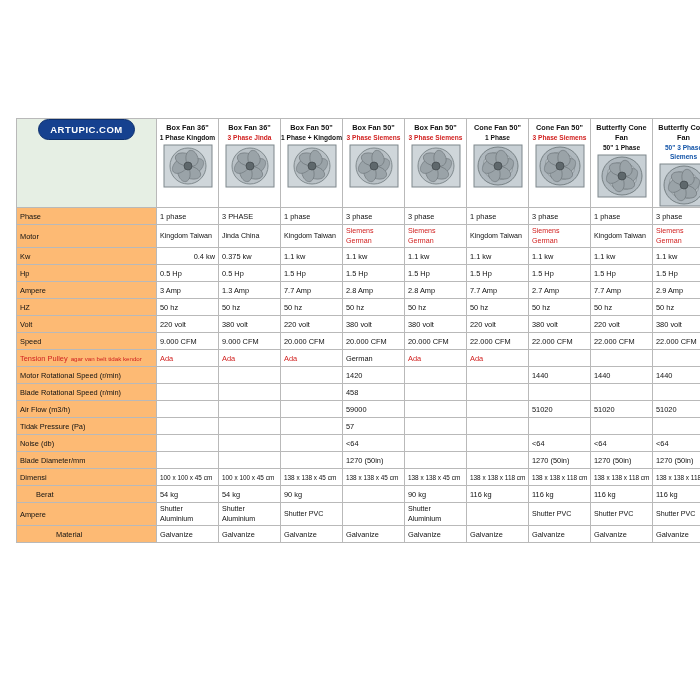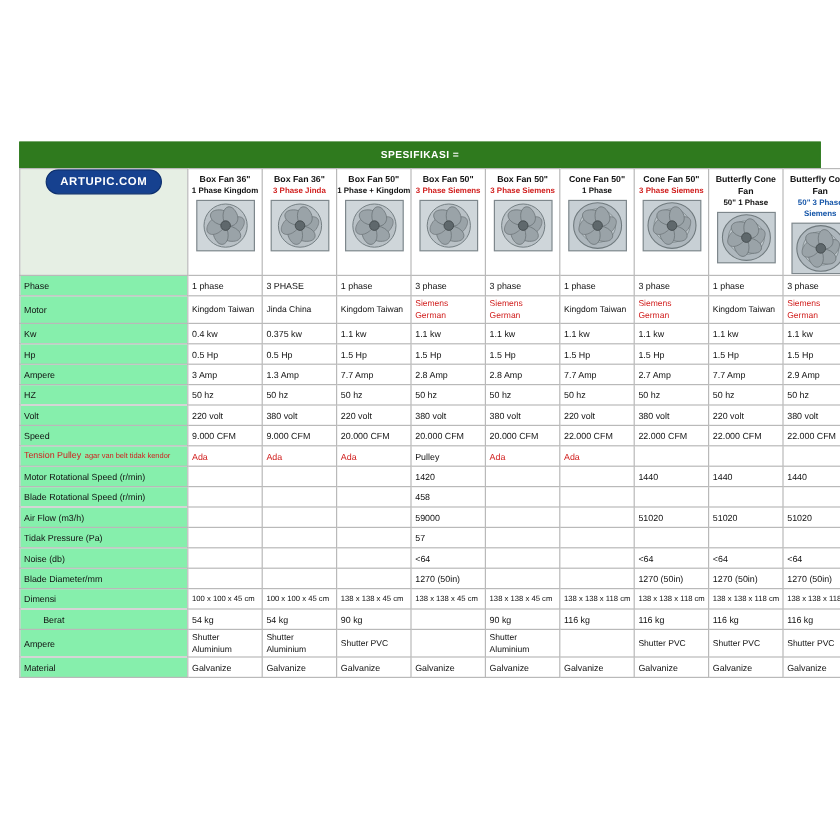--- a/index.html
+++ b/index.html
@@ -85,33 +85,32 @@
     line-height:9px;
     white-space:normal;
   }
   .fanimg{
     margin:2px auto 0 auto;
     width:52px;height:44px;
     position:relative;
   }
   .fanimg svg{display:block;}
   .label-col{
-    background:#86efac;
+    background:#fdba74;
     font-size:7.4px;
   }
   .small-note{font-size:6.2px;color:#d1201f;}
   .tiny{font-size:6.4px;}
 </style>
 </head>
 <body>
 
 <div class="page">
   <div class="sheet">
 
-    <div class="spec-bar">SPESIFIKASI =</div>
 
     <table>
       <colgroup>
         <col style="width:140px">
         <col style="width:62px">
           <col style="width:62px">
           <col style="width:62px">
         <col style="width:62px">
           <col style="width:62px">
           <col style="width:62px">
@@ -299,21 +298,21 @@
             <td style="color: rgb(17, 17, 17); white-space: normal; line-height: 10px; font-size: 7.1px;">Kingdom Taiwan</td>
             <td style="color: rgb(209, 32, 31); white-space: normal; line-height: 10px; font-size: 7.1px;">Siemens German</td>
             <td style="color: rgb(209, 32, 31); white-space: normal; line-height: 10px; font-size: 7.1px;">Siemens German</td>
             <td style="color: rgb(17, 17, 17); white-space: normal; line-height: 10px; font-size: 7.1px;">Kingdom Taiwan</td>
             <td style="color: rgb(209, 32, 31); white-space: normal; line-height: 10px; font-size: 7.1px;">Siemens German</td>
             <td style="color: rgb(17, 17, 17); white-space: normal; line-height: 10px; font-size: 7.1px;">Kingdom Taiwan</td>
             <td style="color: rgb(209, 32, 31); white-space: normal; line-height: 10px; font-size: 7.1px;">Siemens German</td>
           </tr>
           <tr>
             <td class="label-col"><span style="color: rgb(17, 17, 17);">Kw</span></td>
-            <td style="color: rgb(17, 17, 17);">0.4 kw</td>
+            <td style="color: rgb(17, 17, 17); text-align: right;">0.4 kw</td>
             <td style="color: rgb(17, 17, 17);">0.375 kw</td>
             <td style="color: rgb(17, 17, 17);">1.1 kw</td>
             <td style="color: rgb(17, 17, 17);">1.1 kw</td>
             <td style="color: rgb(17, 17, 17);">1.1 kw</td>
             <td style="color: rgb(17, 17, 17);">1.1 kw</td>
             <td style="color: rgb(17, 17, 17);">1.1 kw</td>
             <td style="color: rgb(17, 17, 17);">1.1 kw</td>
             <td style="color: rgb(17, 17, 17);">1.1 kw</td>
           </tr>
           <tr>
@@ -374,21 +373,21 @@
             <td style="color: rgb(17, 17, 17);">22.000 CFM</td>
             <td style="color: rgb(17, 17, 17);">22.000 CFM</td>
             <td style="color: rgb(17, 17, 17);">22.000 CFM</td>
             <td style="color: rgb(17, 17, 17);">22.000 CFM</td>
           </tr>
           <tr>
             <td class="label-col"><span style="color: rgb(209, 32, 31); font-weight: normal;">Tension Pulley</span><span class="small-note" style="margin-left: 3px;">agar van belt tidak kendor</span></td>
             <td style="color: rgb(209, 32, 31);">Ada</td>
             <td style="color: rgb(209, 32, 31);">Ada</td>
             <td style="color: rgb(209, 32, 31);">Ada</td>
-            <td style="color: rgb(17, 17, 17);">Pulley</td>
+            <td style="color: rgb(17, 17, 17);">German</td>
             <td style="color: rgb(209, 32, 31);">Ada</td>
             <td style="color: rgb(209, 32, 31);">Ada</td>
             <td style="color: rgb(17, 17, 17);"></td>
             <td style="color: rgb(17, 17, 17);"></td>
             <td style="color: rgb(17, 17, 17);"></td>
           </tr>
           <tr>
             <td class="label-col"><span style="color: rgb(17, 17, 17);">Motor Rotational Speed (r/min)</span></td>
             <td style="color: rgb(17, 17, 17);"></td>
             <td style="color: rgb(17, 17, 17);"></td>
@@ -490,21 +489,21 @@
             <td style="color: rgb(17, 17, 17); white-space: normal; line-height: 10px; font-size: 7.1px;">Shutter Aluminium</td>
             <td style="color: rgb(17, 17, 17); white-space: normal; line-height: 10px; font-size: 7.1px;">Shutter PVC</td>
             <td style="color: rgb(17, 17, 17); white-space: normal; line-height: 10px; font-size: 7.1px;"></td>
             <td style="color: rgb(17, 17, 17); white-space: normal; line-height: 10px; font-size: 7.1px;">Shutter Aluminium</td>
             <td style="color: rgb(17, 17, 17); white-space: normal; line-height: 10px; font-size: 7.1px;"></td>
             <td style="color: rgb(17, 17, 17); white-space: normal; line-height: 10px; font-size: 7.1px;">Shutter PVC</td>
             <td style="color: rgb(17, 17, 17); white-space: normal; line-height: 10px; font-size: 7.1px;">Shutter PVC</td>
             <td style="color: rgb(17, 17, 17); white-space: normal; line-height: 10px; font-size: 7.1px;">Shutter PVC</td>
           </tr>
           <tr>
-            <td class="label-col"><span style="color: rgb(17, 17, 17);">Material</span></td>
+            <td class="label-col"><span style="color: rgb(17, 17, 17); margin-left: 36px;">Material</span></td>
             <td style="color: rgb(17, 17, 17);">Galvanize</td>
             <td style="color: rgb(17, 17, 17);">Galvanize</td>
             <td style="color: rgb(17, 17, 17);">Galvanize</td>
             <td style="color: rgb(17, 17, 17);">Galvanize</td>
             <td style="color: rgb(17, 17, 17);">Galvanize</td>
             <td style="color: rgb(17, 17, 17);">Galvanize</td>
             <td style="color: rgb(17, 17, 17);">Galvanize</td>
             <td style="color: rgb(17, 17, 17);">Galvanize</td>
             <td style="color: rgb(17, 17, 17);">Galvanize</td>
           </tr>

